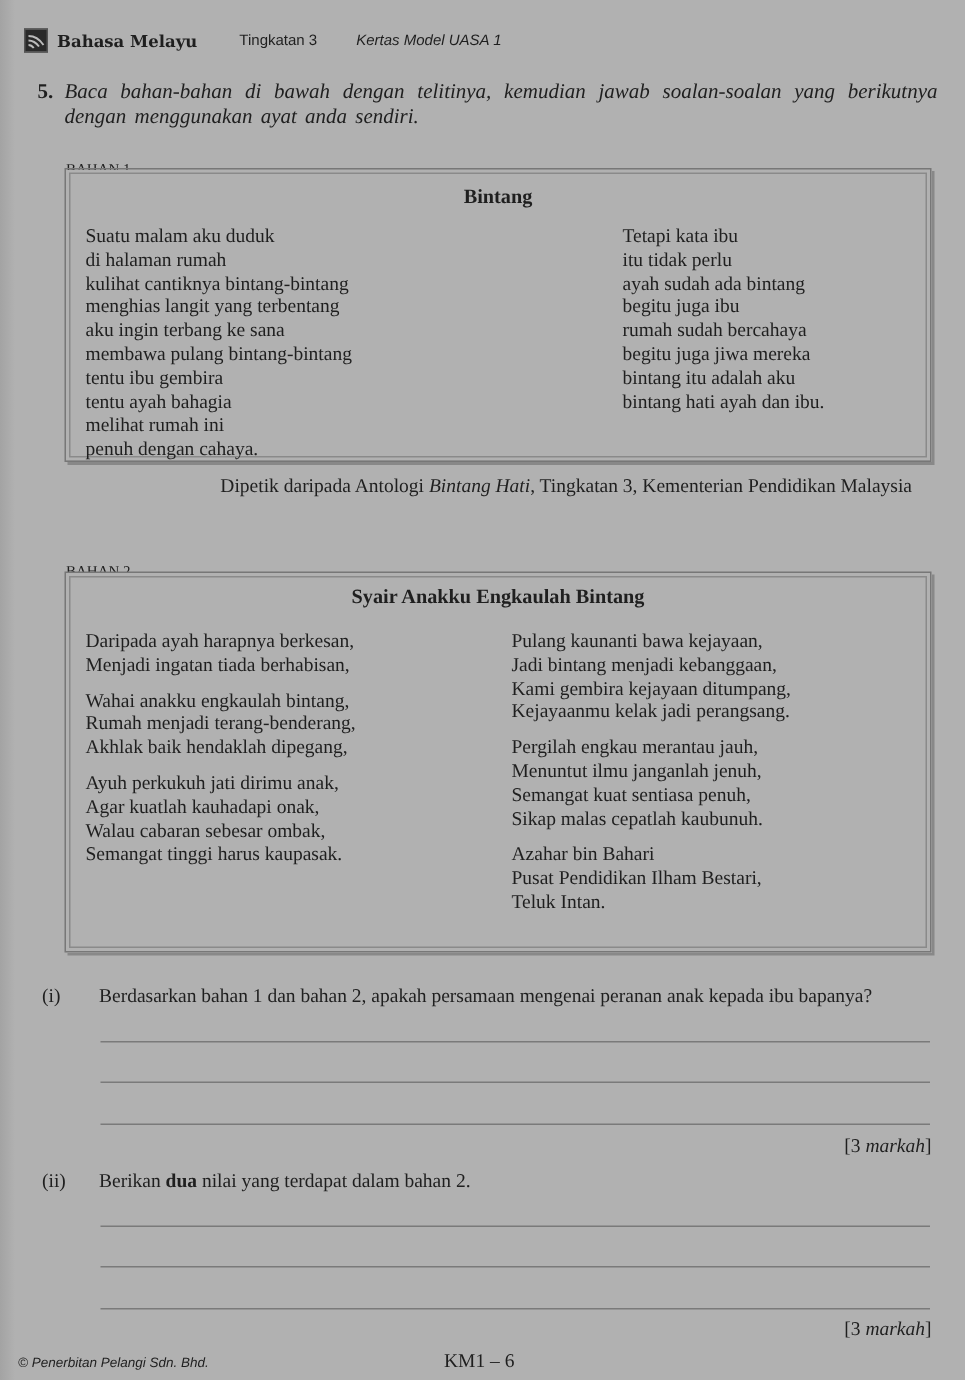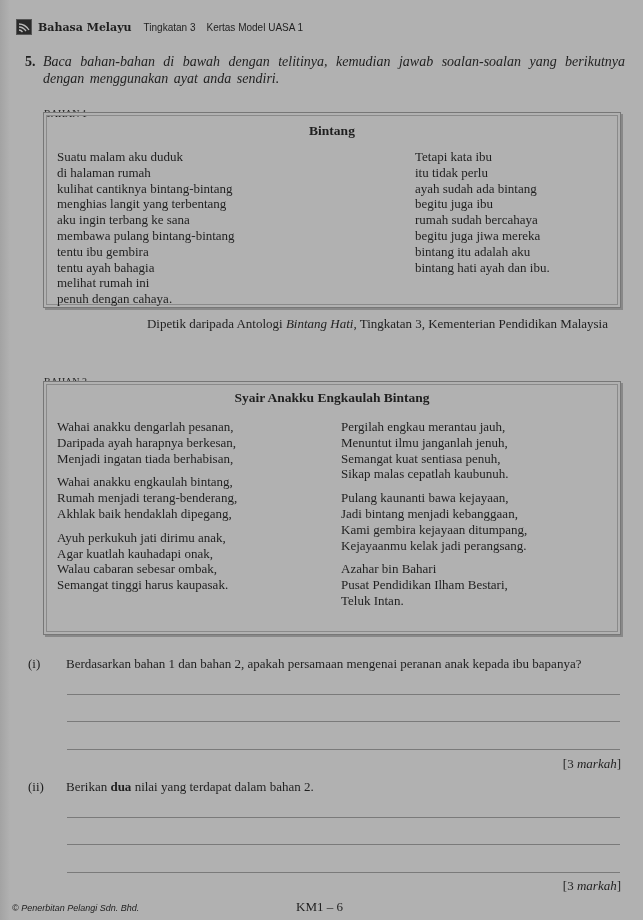--- a/index.html
+++ b/index.html
@@ -16,22 +16,22 @@
   }
   .header {
     position:absolute; left:16px; top:18px; height:18px;
     display:flex; align-items:center; gap:6px;
   }
   .logo {
     width:16px; height:16px; background:#2a2a2a; border:1px solid #555;
     display:flex; align-items:center; justify-content:center; box-sizing:border-box;
   }
   .subject { font-family:"DejaVu Serif", serif; font-weight:bold; font-size:11px; }
-  .level { font-family:"Liberation Sans", sans-serif; font-size:10px; margin-left:6px;text-align:center; }
-  .paper { font-family:"Liberation Sans", sans-serif; font-size:10px; margin-left:5px; }
+  .level { font-family:"Liberation Sans", sans-serif; font-size:10px; margin-left:22px;text-align:center; }
+  .paper { font-family:"Liberation Sans", sans-serif; font-style:italic; font-size:10px; margin-left:20px; }
 
   .q-intro {
     position:absolute; left:25px; top:53px; width:600px;
     font-size:14px; line-height:17px;
   }
   .q-num { font-weight:bold; position:absolute; left:0; top:0; }
   .q-text { font-style:italic; margin-left:18px; text-align:justify; word-spacing:2px; }
 
   .bahan-label {
     position:absolute; left:44px; font-size:10px; font-weight:normal;margin-top:16px;
@@ -107,48 +107,47 @@
   <div class="source" style="top:203px;">
     <span>Dipetik daripada Antologi </span><i>Bintang Hati</i><span>, Tingkatan 3, Kementerian Pendidikan Malaysia</span>
   </div>
 </div>
 
 <div class="bahan-label" style="top:360px;">BAHAN 2</div>
 <div class="box" style="top:381px; height:254px;">
   <div class="box-title" style="margin-top:8px;">Syair Anakku Engkaulah Bintang</div>
   <div class="col" style="left:13px; top:37px;">
     <div class="stanza">
-      <div class="line">Wahai anakku dengarlah pesanan,</div>
       <div class="line">Daripada ayah harapnya berkesan,</div>
       <div class="line">Menjadi ingatan tiada berhabisan,</div>
     </div>
     <div class="stanza">
       <div class="line">Wahai anakku engkaulah bintang,</div>
       <div class="line">Rumah menjadi terang-benderang,</div>
       <div class="line">Akhlak baik hendaklah dipegang,</div>
     </div>
     <div class="stanza">
       <div class="line">Ayuh perkukuh jati dirimu anak,</div>
       <div class="line">Agar kuatlah kauhadapi onak,</div>
       <div class="line">Walau cabaran sebesar ombak,</div>
       <div class="line">Semangat tinggi harus kaupasak.</div>
     </div>
   </div>
   <div class="col" style="left:297px; top:37px;">
     <div class="stanza">
+      <div class="line">Pulang kaunanti bawa kejayaan,</div>
+      <div class="line">Jadi bintang menjadi kebanggaan,</div>
+      <div class="line">Kami gembira kejayaan ditumpang,</div>
+      <div class="line">Kejayaanmu kelak jadi perangsang.</div>
+    </div>
+    <div class="stanza">
       <div class="line">Pergilah engkau merantau jauh,</div>
       <div class="line">Menuntut ilmu janganlah jenuh,</div>
       <div class="line">Semangat kuat sentiasa penuh,</div>
       <div class="line">Sikap malas cepatlah kaubunuh.</div>
-    </div>
-    <div class="stanza">
-      <div class="line">Pulang kaunanti bawa kejayaan,</div>
-      <div class="line">Jadi bintang menjadi kebanggaan,</div>
-      <div class="line">Kami gembira kejayaan ditumpang,</div>
-      <div class="line">Kejayaanmu kelak jadi perangsang.</div>
     </div>
     <div class="stanza">
       <div class="line">Azahar bin Bahari</div>
       <div class="line">Pusat Pendidikan Ilham Bestari,</div>
       <div class="line">Teluk Intan.</div>
     </div>
   </div>
 </div>
 
 <div class="sub-q" style="top:656px;">

